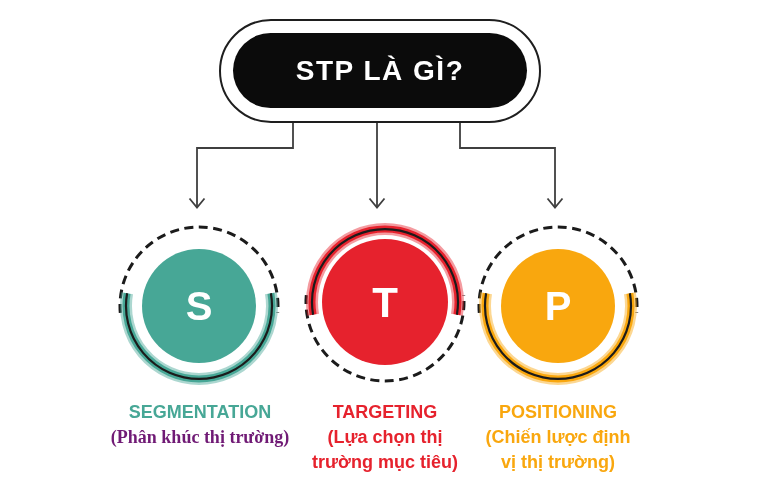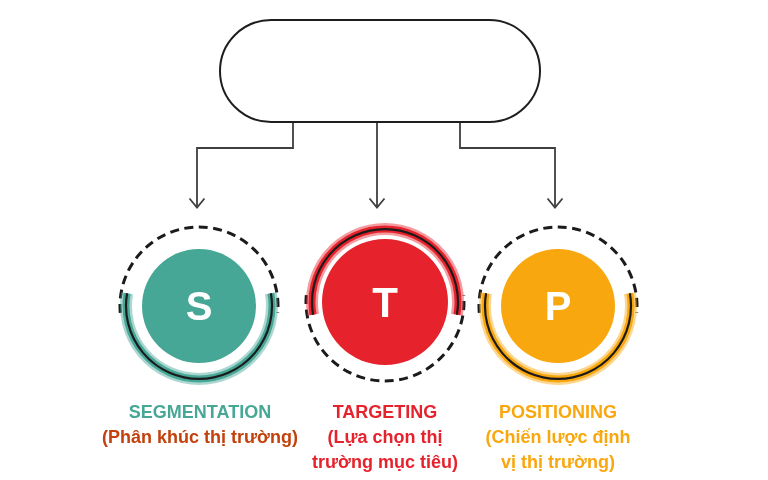--- a/index.html
+++ b/index.html
@@ -23,20 +23,23 @@
   .group text{font-family:"Liberation Sans", sans-serif;font-weight:bold;}
   .label{position:absolute;text-align:center;font-weight:bold;font-size:18px;line-height:1.4;}
   .label .sub{margin:0 auto;}
 </style>
 </head>
 <body>
 
 <div class="stage">
 
   <div class="pill-outline"></div>
+  <div class="pill">
+    <span>STP LÀ GÌ?</span>
+  </div>
 
   <svg class="connectors" width="768" height="480" viewBox="0 0 768 480">
     <g fill="none" stroke-width="1.8" stroke="#3F3F3F">
       <path d="M293,123 L293,148 L197,148 L197,206"></path>
       <path d="M189.5,198.5 L197,207.5 L204.5,198.5"></path>
       <path d="M377,123 L377,206"></path>
       <path d="M369.5,198.5 L377,207.5 L384.5,198.5"></path>
       <path d="M460,123 L460,148 L555,148 L555,206"></path>
       <path d="M547.5,198.5 L555,207.5 L562.5,198.5"></path>
     </g>
@@ -64,21 +67,21 @@
     <path d="M6.3,91.9 A79,79 0 1 1 163.7,91.9" fill="none" stroke-width="3" stroke-dasharray="9,5.5" stroke="#1B1B1B"></path>
     <path d="M13.1,72.3 A73,73 0 1 0 156.9,72.3" fill="none" stroke-width="12" opacity="0.45" stroke="#F9A70E"></path>
     <path d="M13.1,72.3 A73,73 0 1 0 156.9,72.3" fill="none" stroke-width="7" stroke="#F9A70E"></path>
     <path d="M13.1,72.3 A73,73 0 1 0 156.9,72.3" fill="none" stroke-width="2.2" stroke="#1B1B1B"></path>
     <circle cx="85" cy="85" r="57" fill="#F9A70E"></circle>
     <text x="85" y="99" text-anchor="middle" font-size="40" fill="#ffffff">P</text>
   </svg>
 
   <div class="label" style="left:100px;top:400px;width:200px;">
     <div style="color: rgb(71, 167, 150);">SEGMENTATION</div>
-    <div class="sub" style="color: #c2410c;">(Phân khúc thị trường)</div>
+    <div class="sub" style="color: #701a75; font-family: Liberation Serif, serif;">(Phân khúc thị trường)</div>
   </div>
 
   <div class="label" style="left:287px;top:400px;width:196px;">
     <div style="color: rgb(230, 34, 45);">TARGETING</div>
     <div class="sub" style="max-width: 172px; color: rgb(230, 34, 45);">(Lựa chọn thị trường mục tiêu)</div>
   </div>
 
   <div class="label" style="left:465px;top:400px;width:186px;">
     <div style="color: rgb(249, 167, 14);">POSITIONING</div>
     <div class="sub" style="max-width: 158px; color: rgb(249, 167, 14);">(Chiến lược định vị thị trường)</div>

